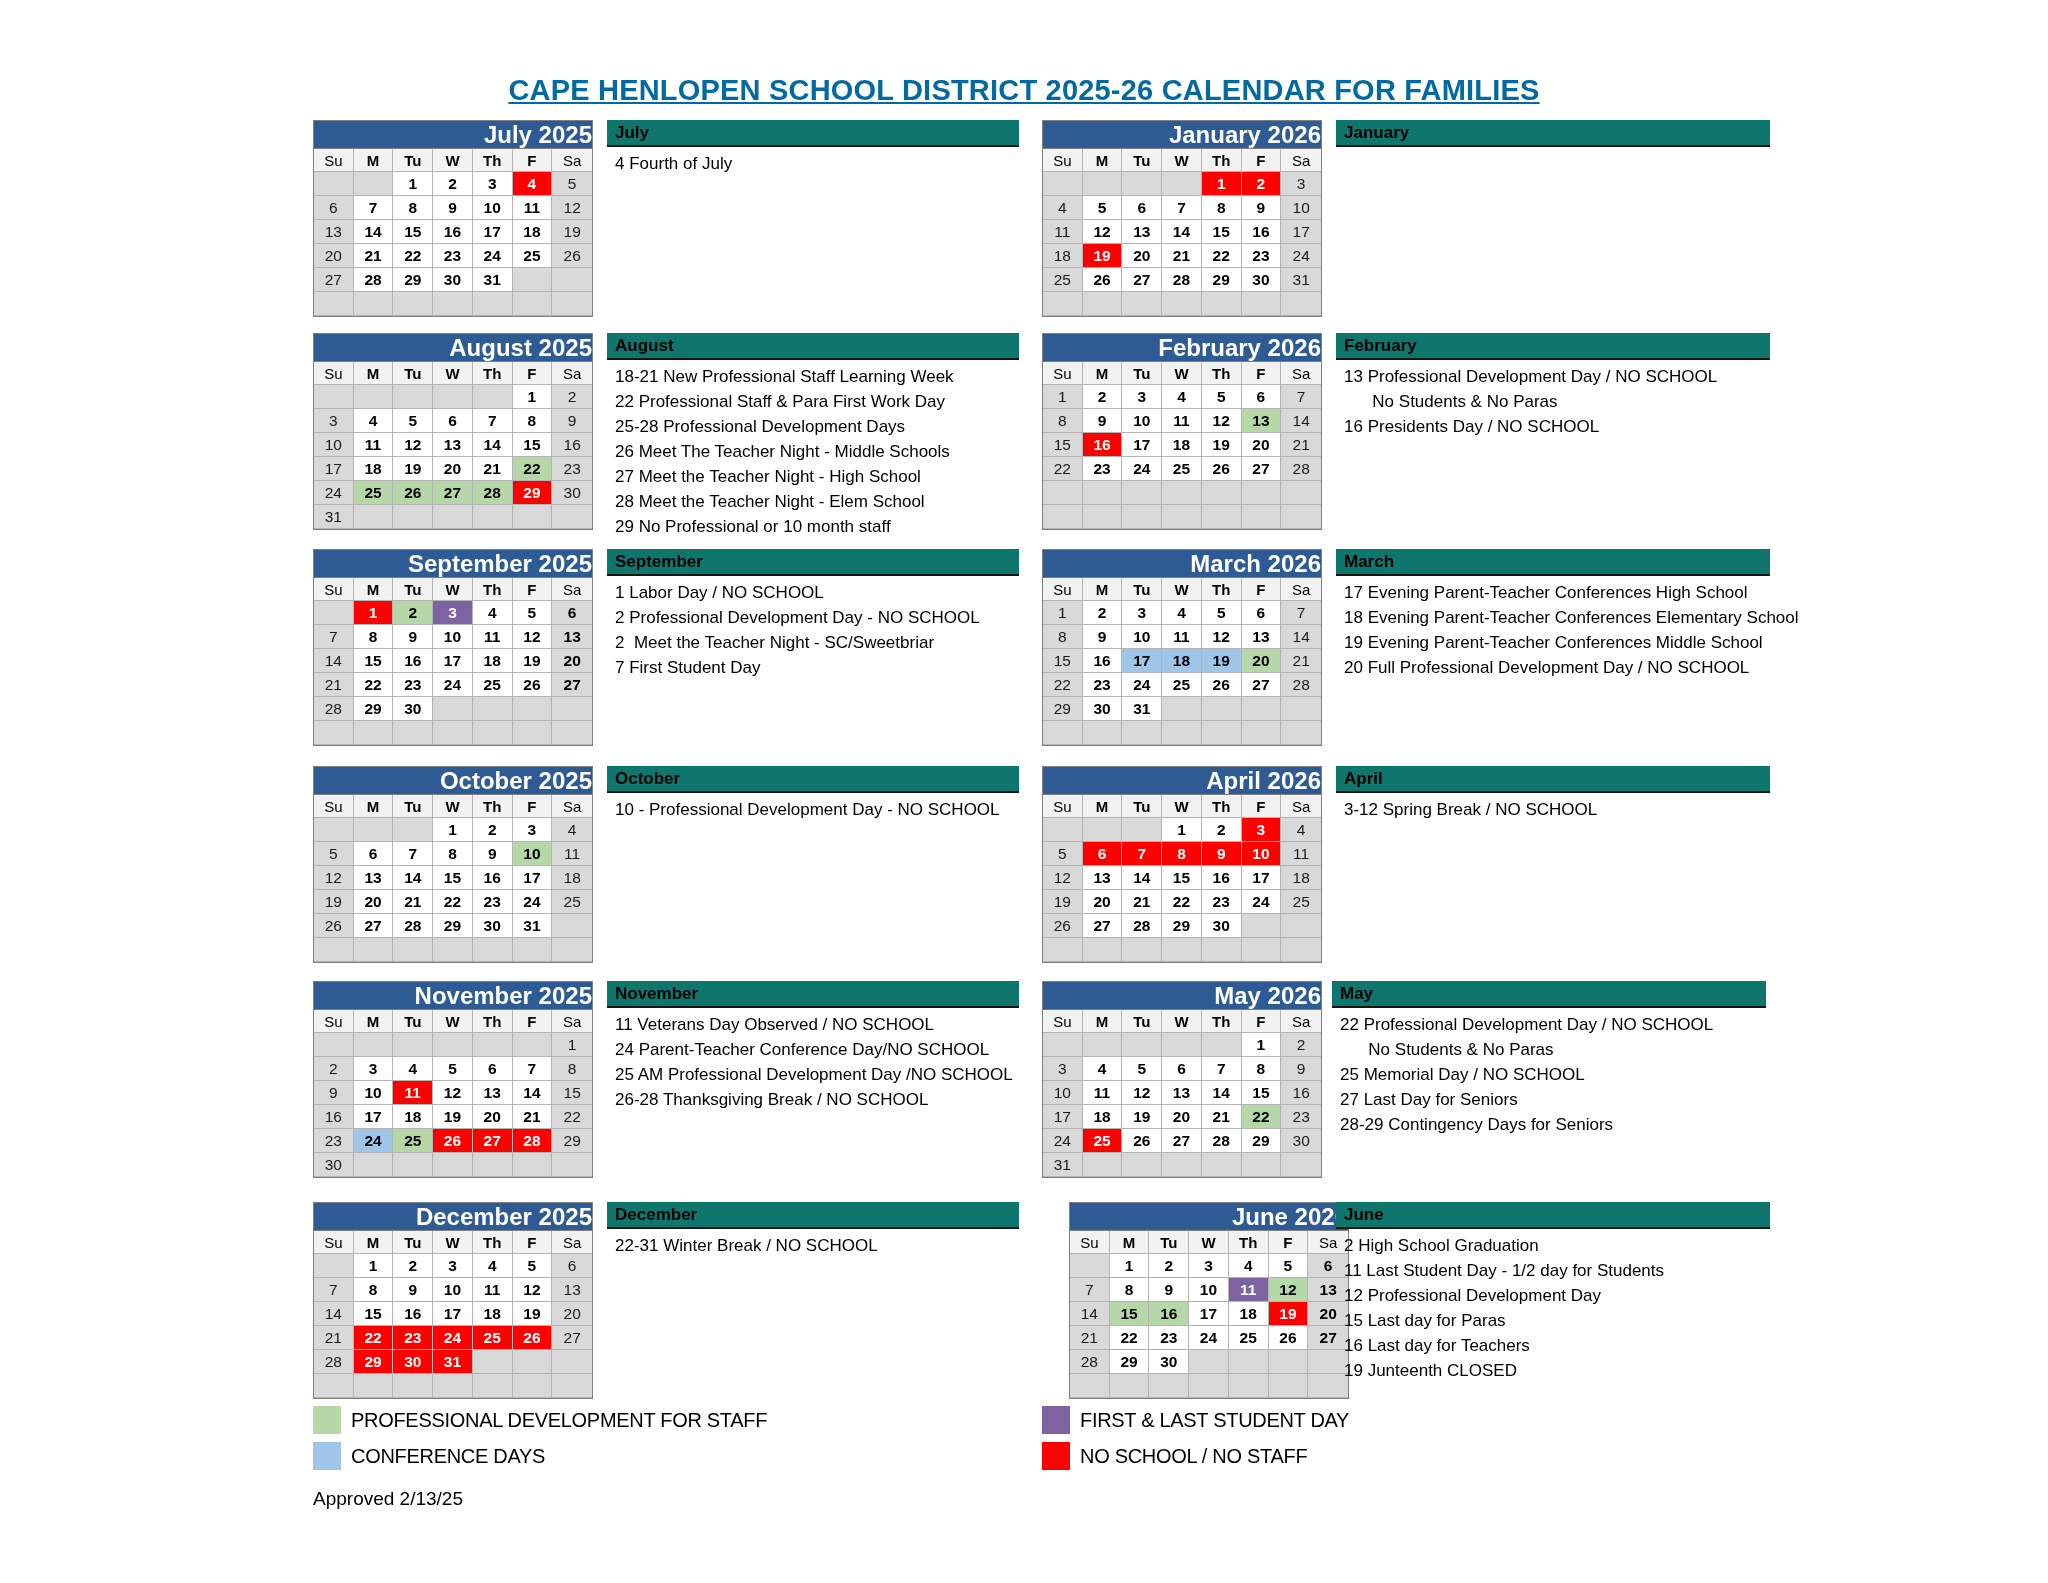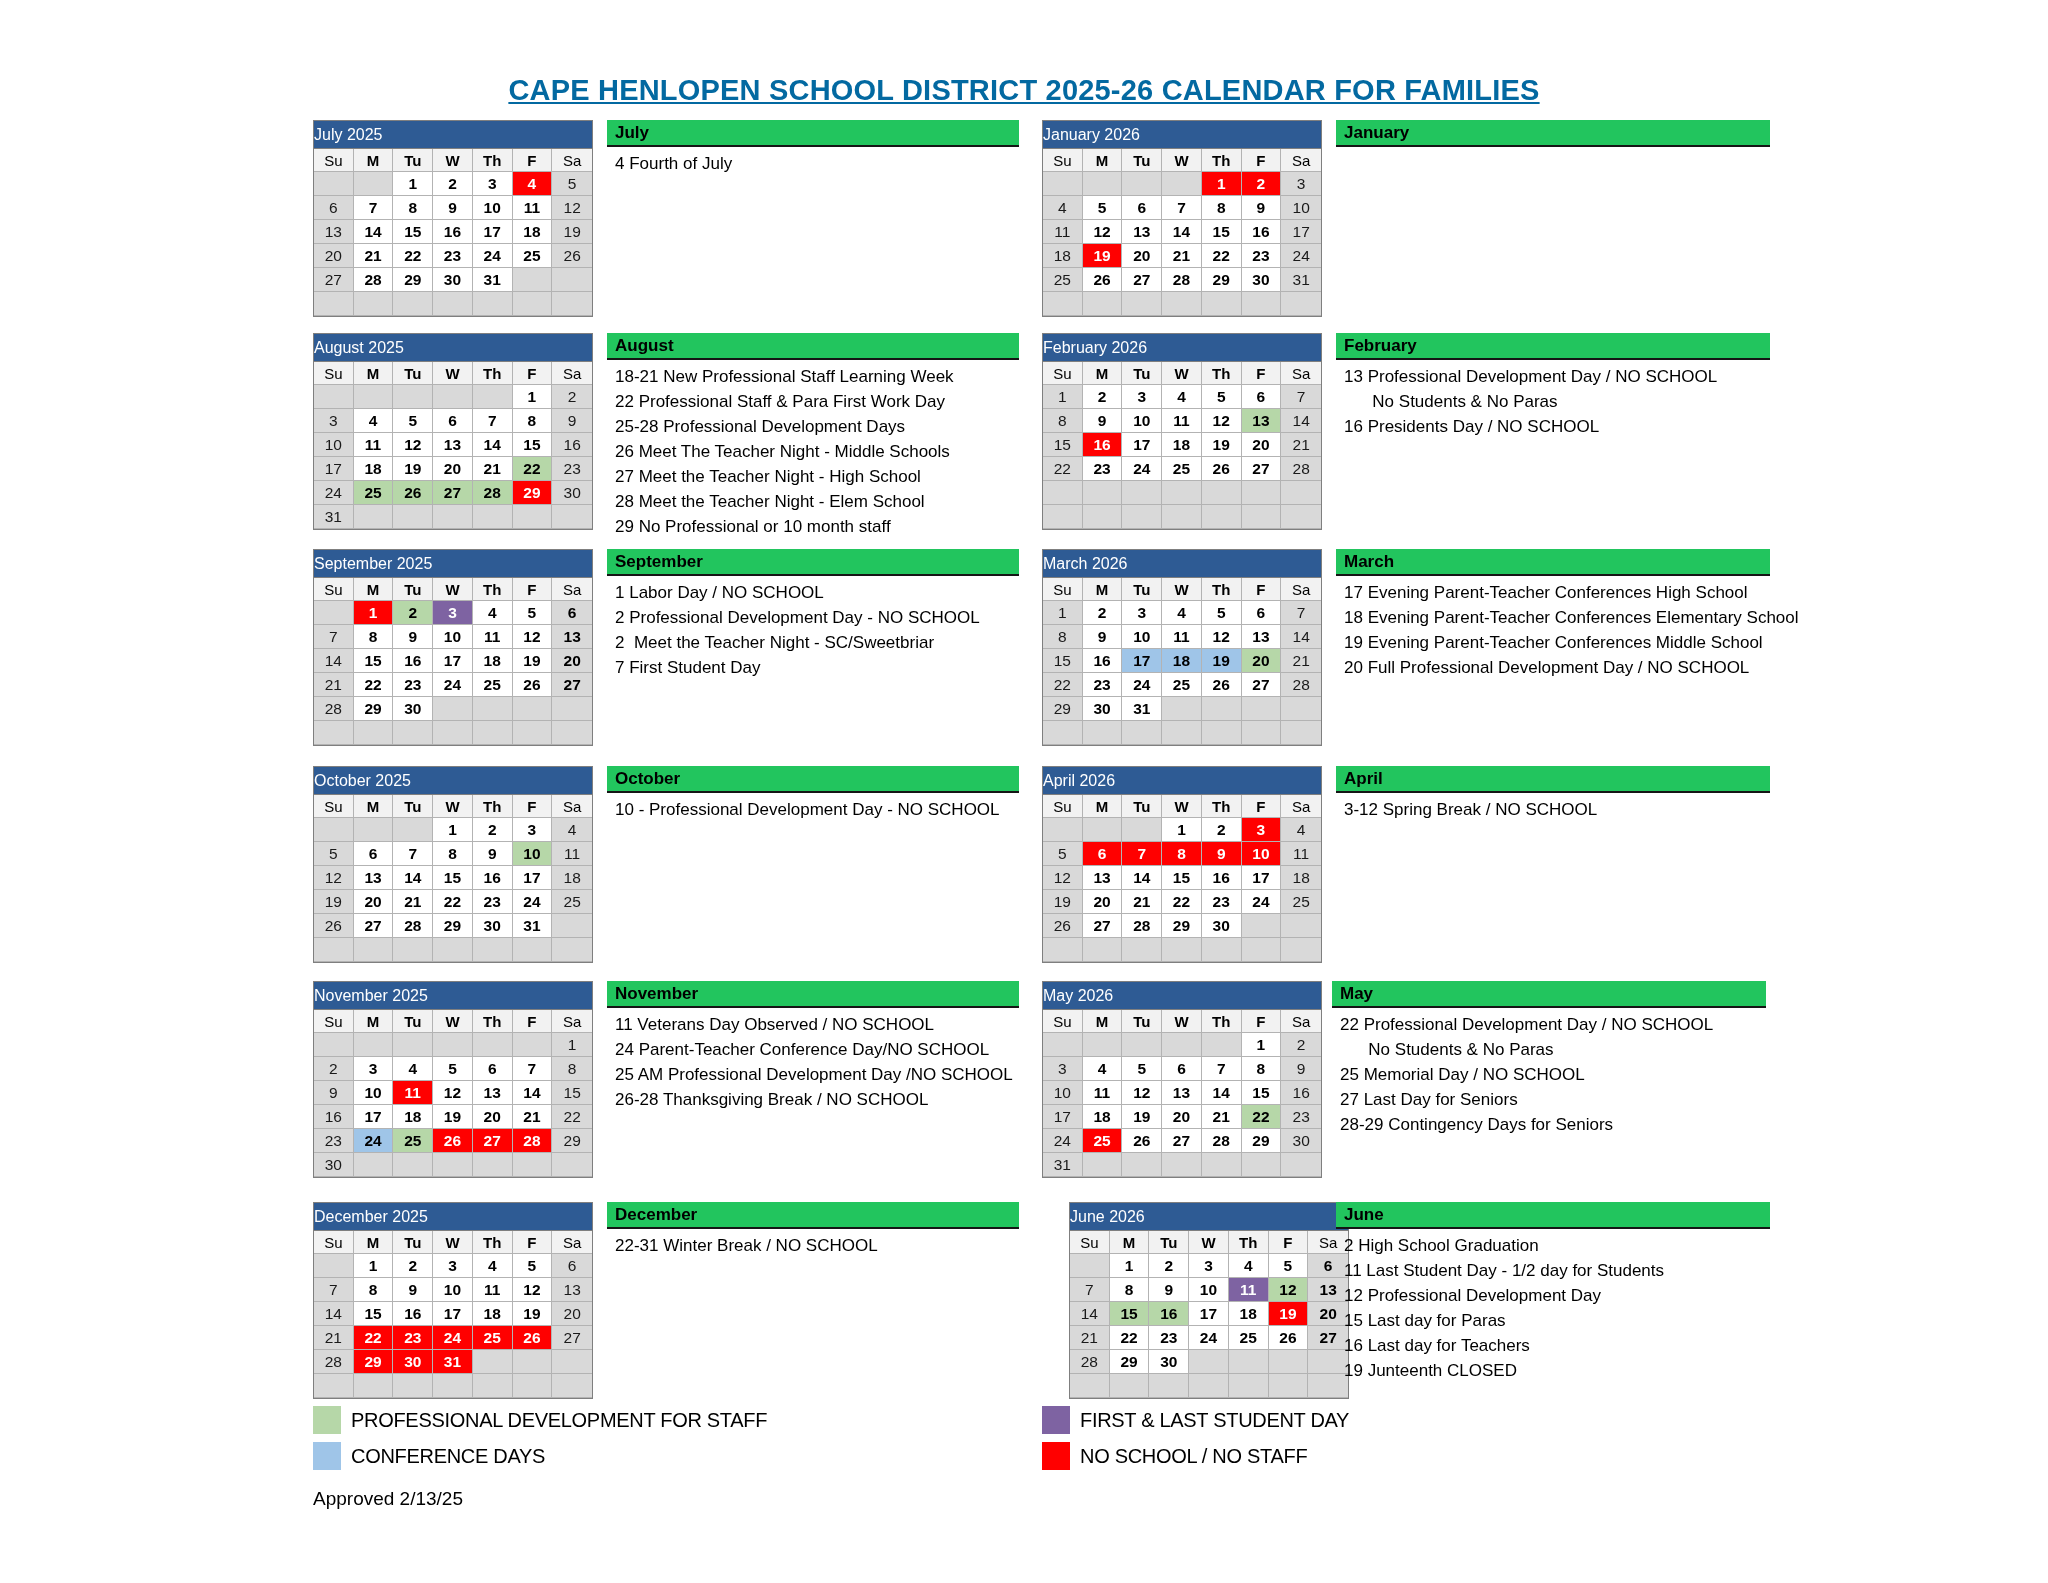--- a/index.html
+++ b/index.html
@@ -2,22 +2,22 @@
 <html><head>
 <meta charset="utf-8">
 <style>
   html,body{margin:0;padding:0;background:#ffffff;}
   #page{position:relative;width:2048px;height:1583px;background:#ffffff;overflow:hidden;
         font-family:"Liberation Sans", sans-serif;color:#000;}
   #title{position:absolute;top:74px;left:0;width:2048px;text-align:center;
          font-size:29px;font-weight:bold;letter-spacing:0.2px;}
   
   .cal{position:absolute;width:280px;border:1px solid #7f7f7f;box-sizing:border-box;background:#d9d9d9;}
-  .cal-header{height:27px;line-height:27px;text-align:left;color:#ffffff;
-              font-size:16px;font-weight:normal;border-bottom:1px solid #7f7f7f;}
+  .cal-header{height:27px;line-height:27px;text-align:right;color:#ffffff;
+              font-size:24px;font-weight:bold;border-bottom:1px solid #7f7f7f;}
   .cal-dow{display:grid;grid-template-columns:repeat(7,1fr);height:23px;background:#f2f2f2;}
   .cal-dow .cell{font-size:15px;}
   .cal-week{display:grid;grid-template-columns:repeat(7,1fr);height:24px;}
   .cell{box-sizing:border-box;border-right:1px solid #b3b3b3;border-bottom:1px solid #b3b3b3;
         text-align:center;line-height:23px;font-size:15.5px;overflow:hidden;}
   .cell:last-child{border-right:none;}
   .c-e{background:#d9d9d9;}
   .c-w{background:#d9d9d9;font-weight:normal;color:#1a1a1a;}
   .c-b{background:#d9d9d9;font-weight:bold;color:#000;}
   .c-d{background:#ffffff;font-weight:bold;}
@@ -31,21 +31,21 @@
                 padding:2px 0 2px 8px;border-bottom:2px solid #151515;}
   .note-line{font-size:17px;line-height:25px;padding-left:8px;white-space:pre;}
   .notes-body{padding-top:4px;}
   
   .legend-item{position:absolute;height:28px;}
   .legend-swatch{position:absolute;left:0;top:0;width:28px;height:28px;}
   .legend-label{position:absolute;left:38px;top:3px;font-size:20px;letter-spacing:-0.3px;white-space:nowrap;}
   #approved{position:absolute;left:313px;top:1488px;font-size:19px;}
 </style>
 <style>.cal-header{background:#2E5B94;}
-   .notes-header{background:#22c55e;}
+   .notes-header{background:#0f766e;}
    .c-g{background:#B6D7A8;}
    .c-u{background:#9FC5E8;}
    .c-r{background:#FF0000;}
    .c-p{background:#7E63A2;}</style></head>
 <body>
 
 <div id="page">
   <div id="title" style="color: #0369a1; text-decoration: underline;">CAPE HENLOPEN SCHOOL DISTRICT 2025-26 CALENDAR FOR FAMILIES</div>
   <div id="months-root">
       <div class="cal" style="left: 313px; top: 120px;">

